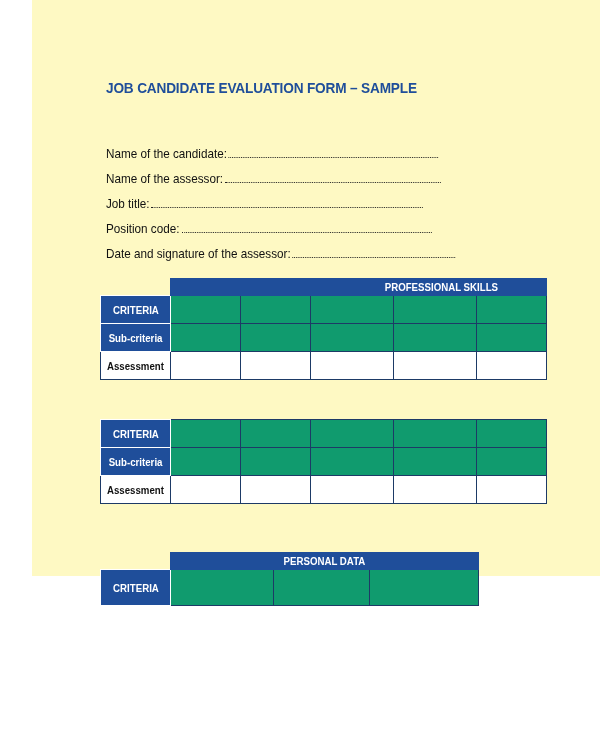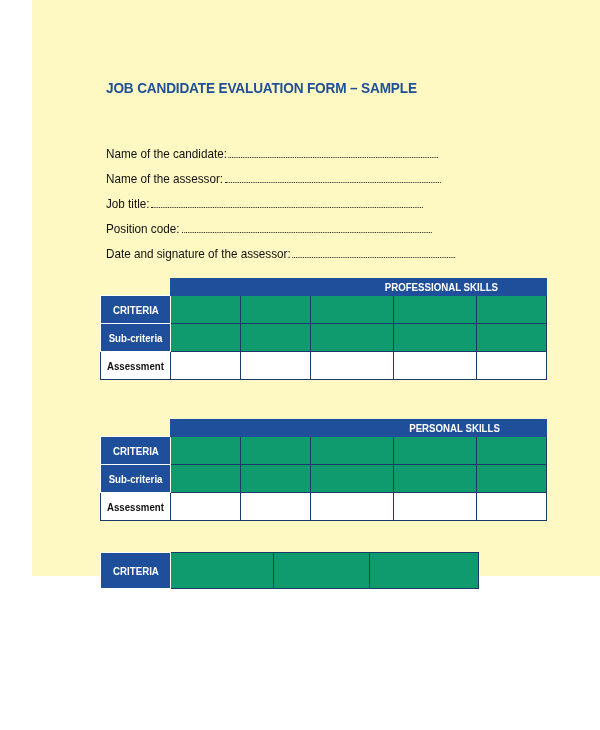--- a/index.html
+++ b/index.html
@@ -119,24 +119,20 @@
   <table class="grid" style="left:68px; top:419px; width:446px;">
     <colgroup>
       <col style="width:70px">
         <col style="width:70px">
         <col style="width:70px">
         <col style="width:83px">
         <col style="width:83px">
         <col style="width:70px">
     </colgroup>
     <tbody>
-        <tr class="hdr" style="height:17px">
-      <td class="blank"></td>
-      <td class="bar bar-right" colspan="5"><span>PERSONAL SKILLS</span></td>
-    </tr>
     <tr style="height:28px">
       <td class="lbl-blue"><span>CRITERIA</span></td>
       <td class="green"></td>
       <td class="green"></td>
       <td class="green"></td>
       <td class="green"></td>
       <td class="green"></td>
     </tr>
     <tr style="height:28px">
       <td class="lbl-blue"><span>Sub-criteria</span></td>
@@ -158,20 +154,24 @@
     </table>
 
   <table class="grid" style="left:68px; top:552px; width:378px;">
     <colgroup>
       <col style="width:70px">
         <col style="width:103px">
         <col style="width:96px">
         <col style="width:109px">
     </colgroup>
     <tbody>
+        <tr class="hdr" style="height:17px">
+      <td class="blank"></td>
+      <td class="bar" colspan="3"><span>PERSONAL DATA</span></td>
+    </tr>
     <tr style="height:36px">
       <td class="lbl-blue"><span>CRITERIA</span></td>
       <td class="green"></td>
       <td class="green"></td>
       <td class="green"></td>
     </tr>
   </tbody>
     </table>
 
 </div>

